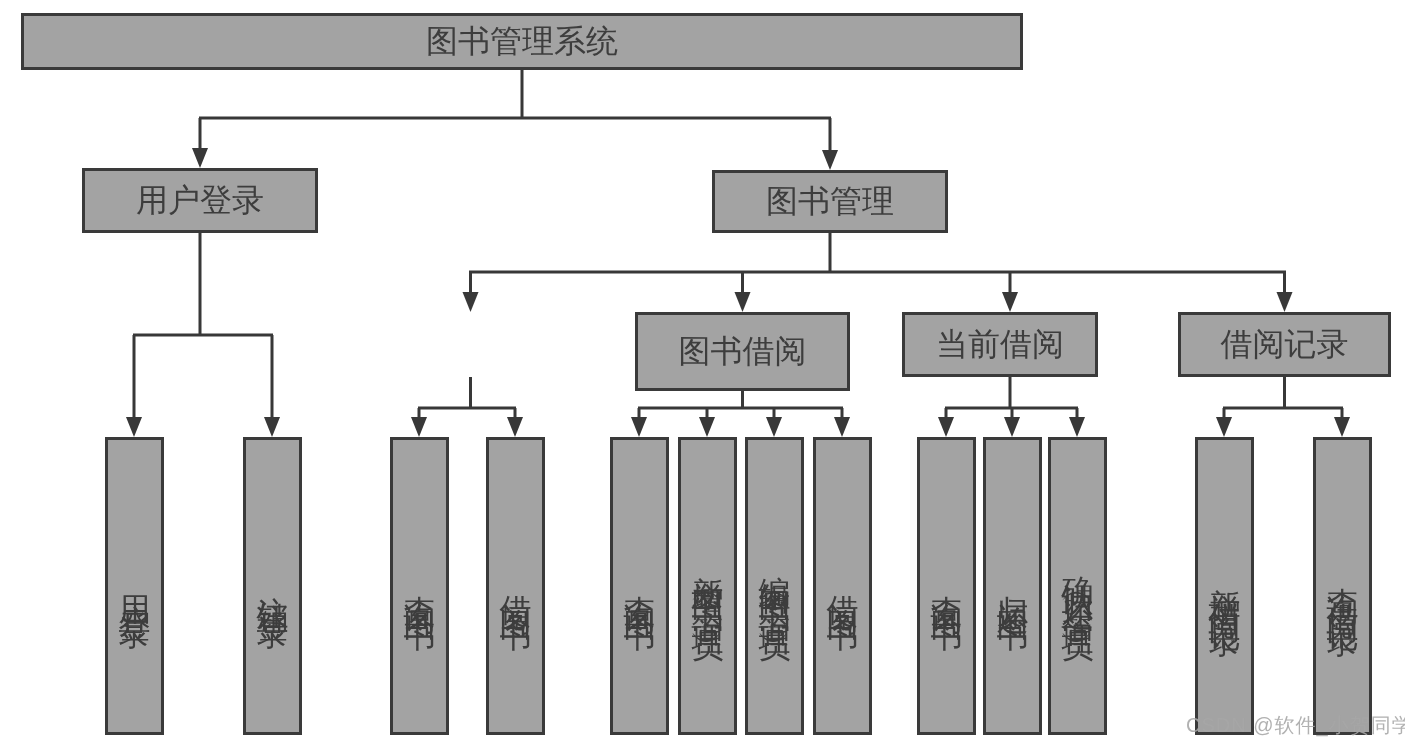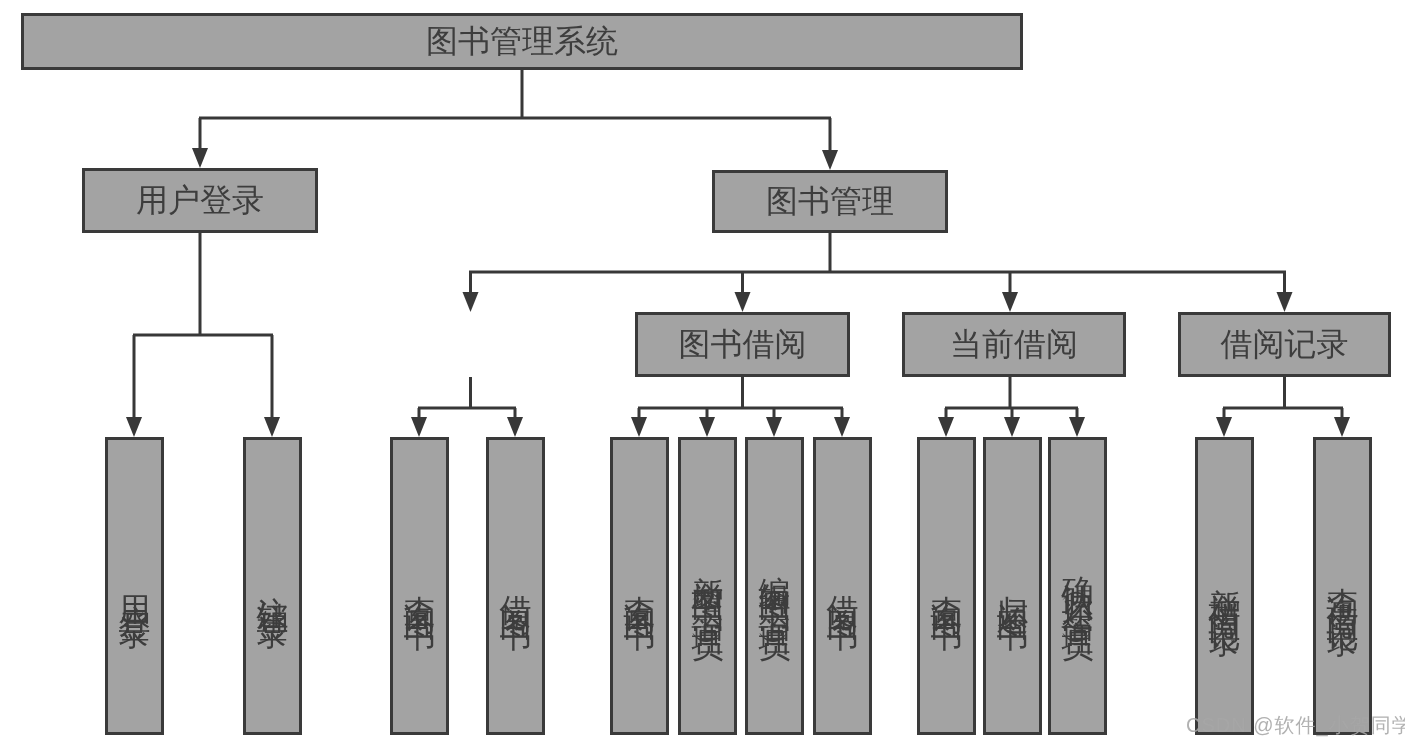--- a/index.html
+++ b/index.html
@@ -37,22 +37,22 @@
     letter-spacing: 8px;
     line-height: 1.1;
     white-space: nowrap;
   }
   
   #n-root  { left: 21px;  top: 13px;  width: 1002px; height: 57px; }
   #n-l1-0  { left: 82px;  top: 168px; width: 236px;  height: 65px; }
   #n-l1-1  { left: 712px; top: 170px; width: 236px;  height: 63px; }
   
   #n-l2-0  { left: 363px;  top: 312px; width: 215px; height: 65px; }
-  #n-l2-1  { left: 635px;  top: 312px; width: 215px; height: 65px; font-family: Liberation Mono, monospace; }
-  #n-l2-2  { left: 902px;  top: 312px; width: 224px; height: 65px; }
+  #n-l2-1  { left: 635px;  top: 312px; width: 215px; height: 79px; font-family: Liberation Mono, monospace; }
+  #n-l2-2  { left: 902px;  top: 312px; width: 196px; height: 65px; }
   #n-l2-3  { left: 1178px; top: 312px; width: 213px; height: 65px; }
   
   #n-lf-0  { left: 105px;  }
   #n-lf-1  { left: 243px;  }
   #n-lf-2  { left: 390px;  }
   #n-lf-3  { left: 486px;  }
   #n-lf-4  { left: 610px;  }
   #n-lf-5  { left: 678px;  }
   #n-lf-6  { left: 745px;  }
   #n-lf-7  { left: 813px;  }

